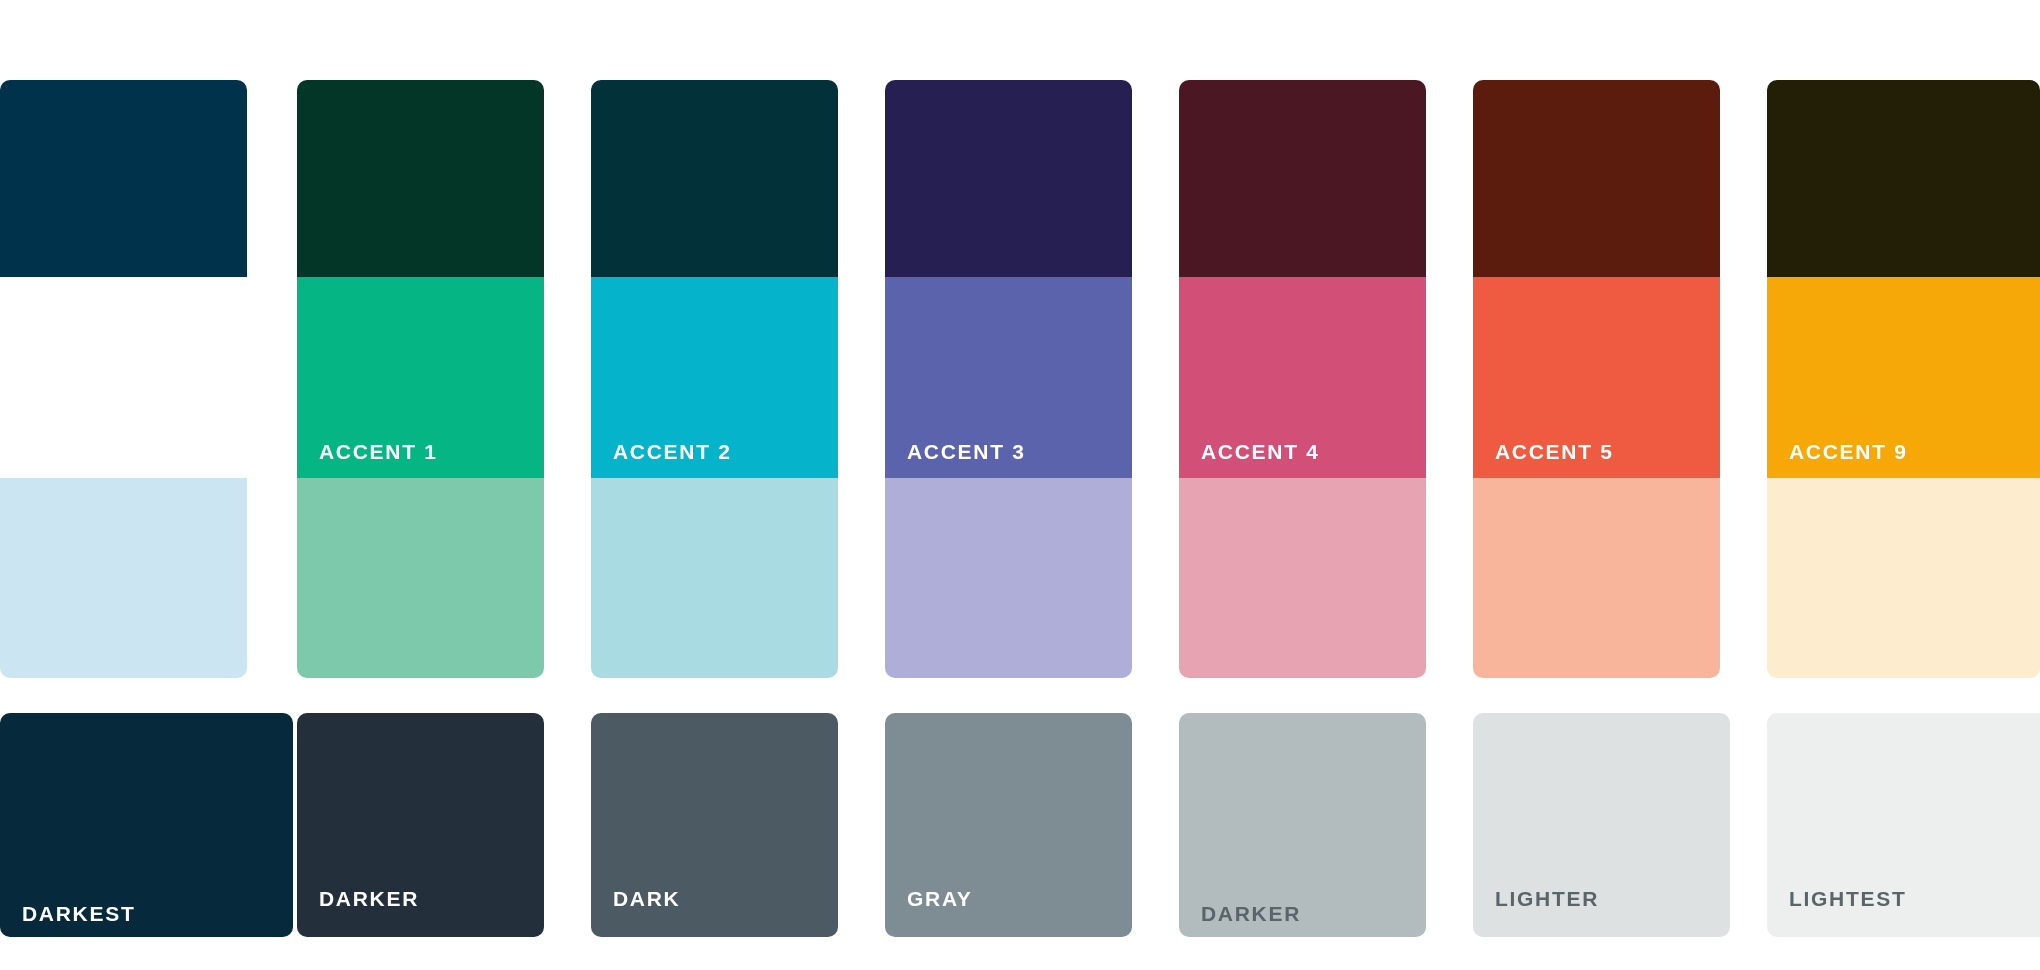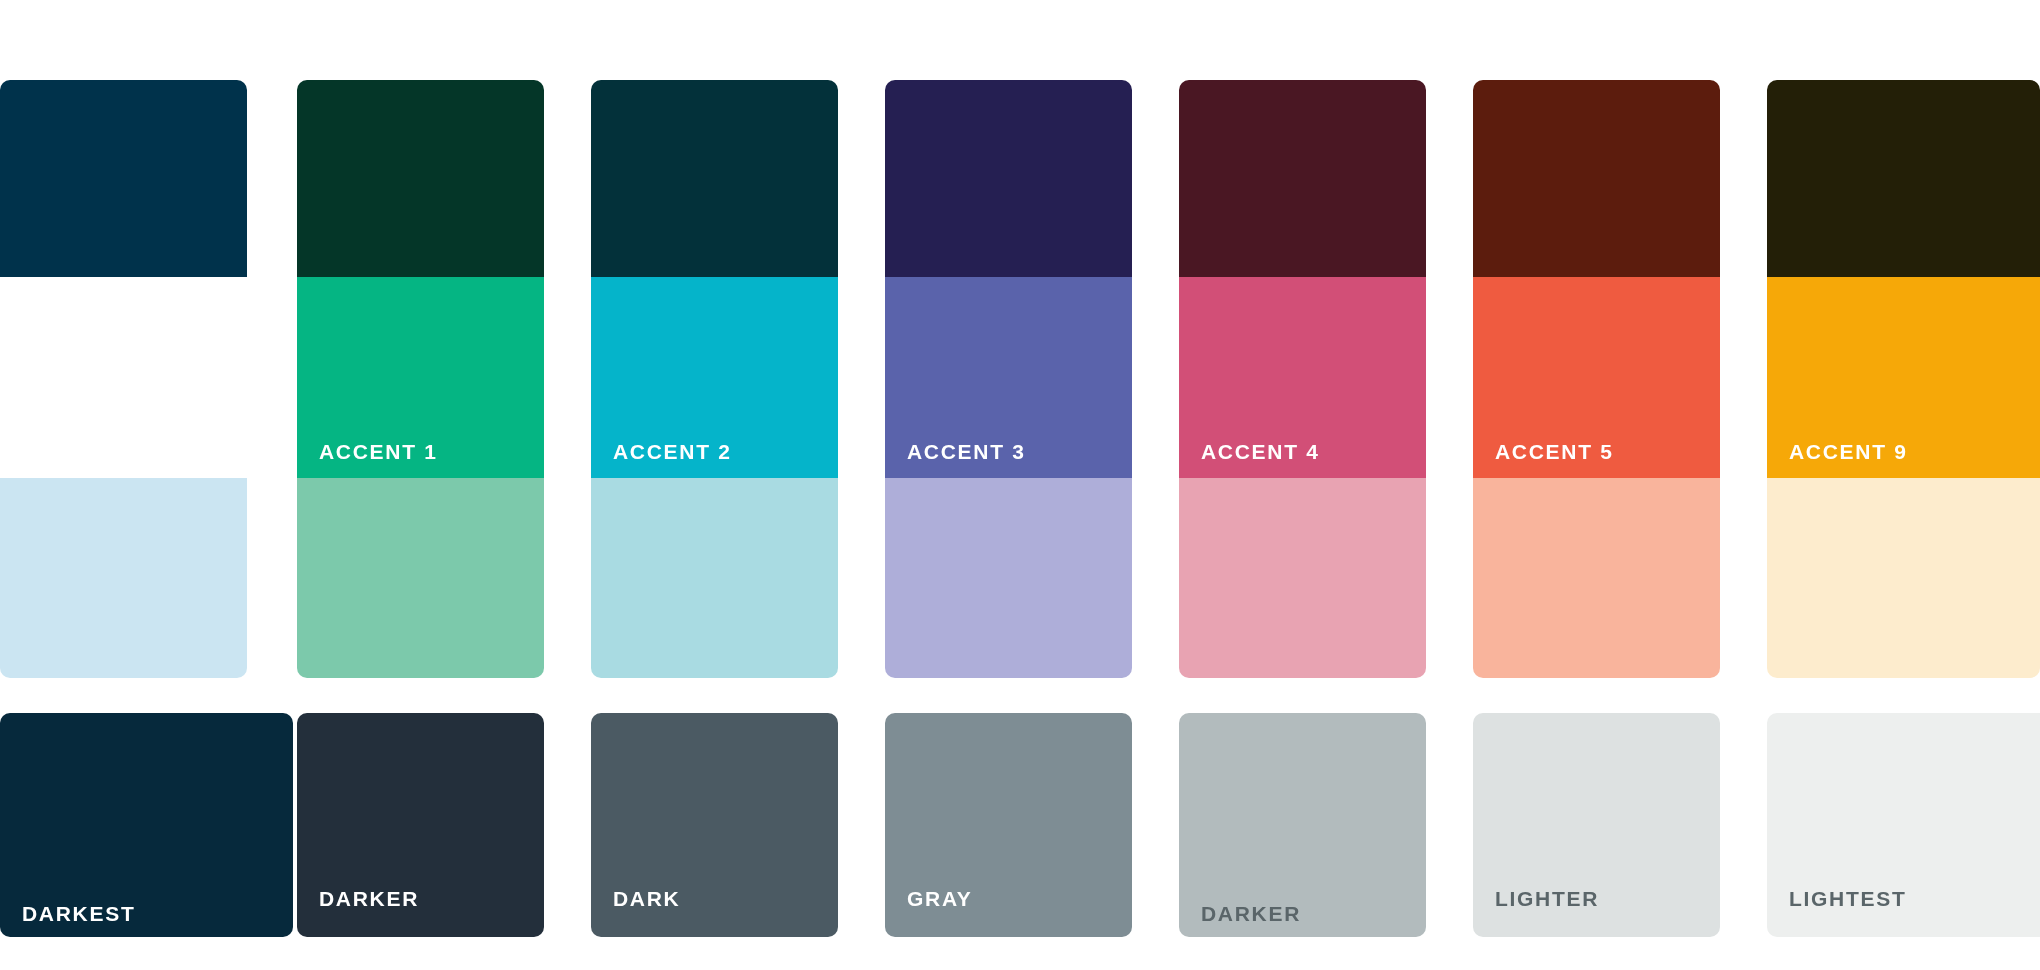--- a/index.html
+++ b/index.html
@@ -126,19 +126,19 @@
     </div>
     <div class="neutral-swatch" style="left: 591px; width: 247px; background: rgb(75, 90, 99);">
       <span class="swatch-label label-on-dark">DARK</span>
     </div>
     <div class="neutral-swatch" style="left: 885px; width: 247px; background: rgb(126, 141, 148);">
       <span class="swatch-label label-on-dark">GRAY</span>
     </div>
     <div class="neutral-swatch label-low" style="left: 1179px; width: 247px; background: rgb(178, 187, 189);">
       <span class="swatch-label label-on-light">DARKER</span>
     </div>
-    <div class="neutral-swatch" style="left: 1473px; width: 247px; background: rgb(221, 225, 225);">
+    <div class="neutral-swatch" style="left: 1473px; width: 247px; background: rgb(221, 225, 225); padding-left: 10px;">
       <span class="swatch-label label-on-light">LIGHTER</span>
     </div>
     <div class="neutral-swatch" style="left: 1767px; width: 273px; background: rgb(237, 239, 238); padding-left: 32px;">
       <span class="swatch-label label-on-light">LIGHTEST</span>
     </div>
   </div>
 
 </body></html>

